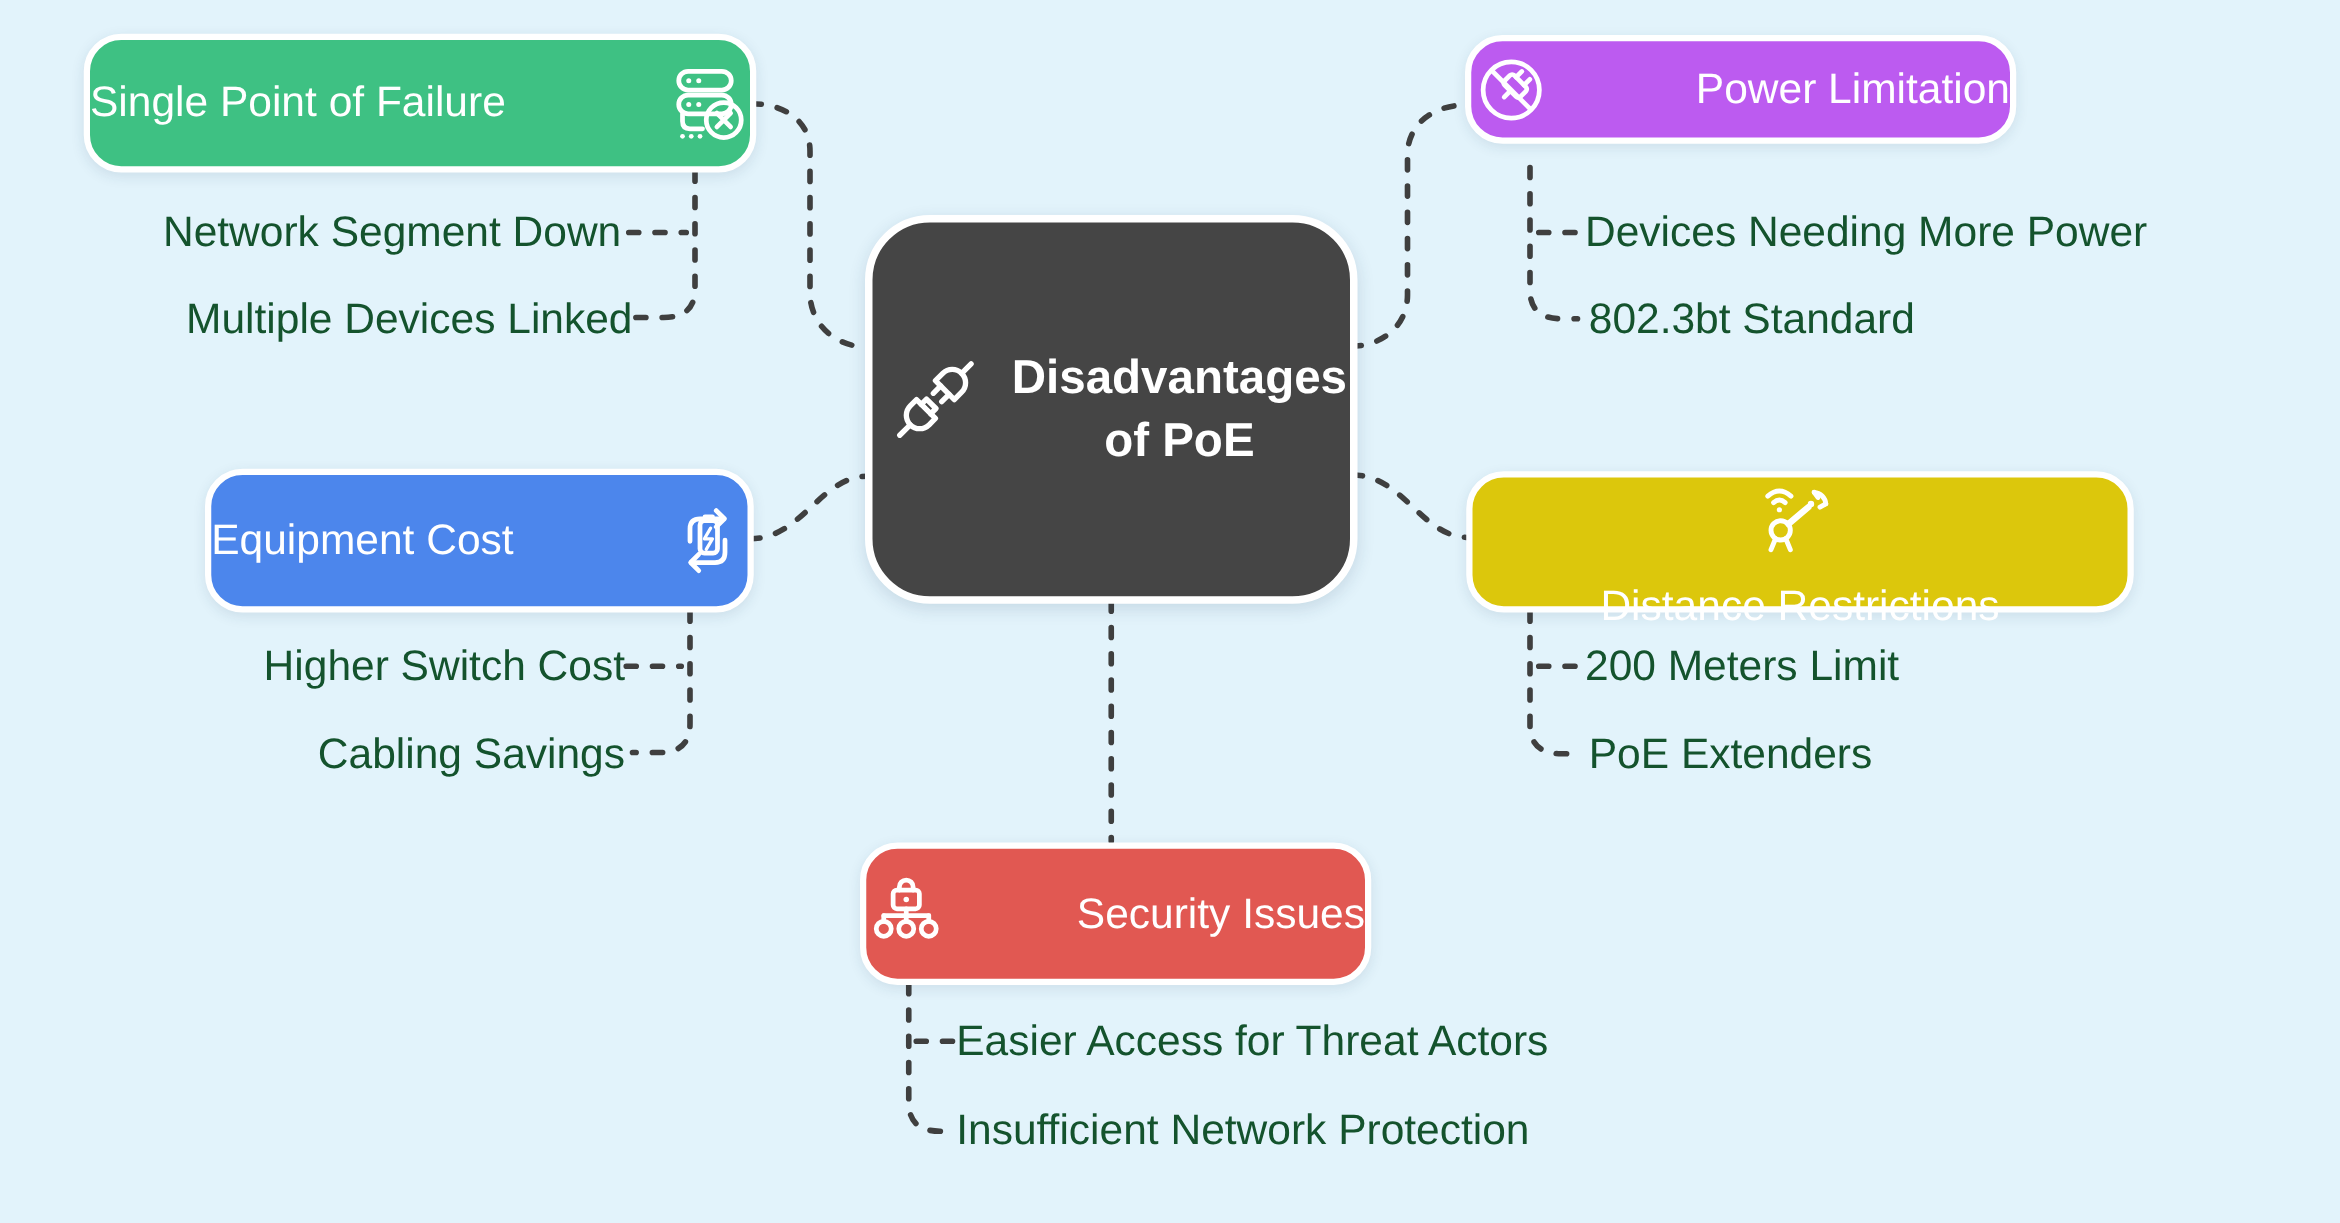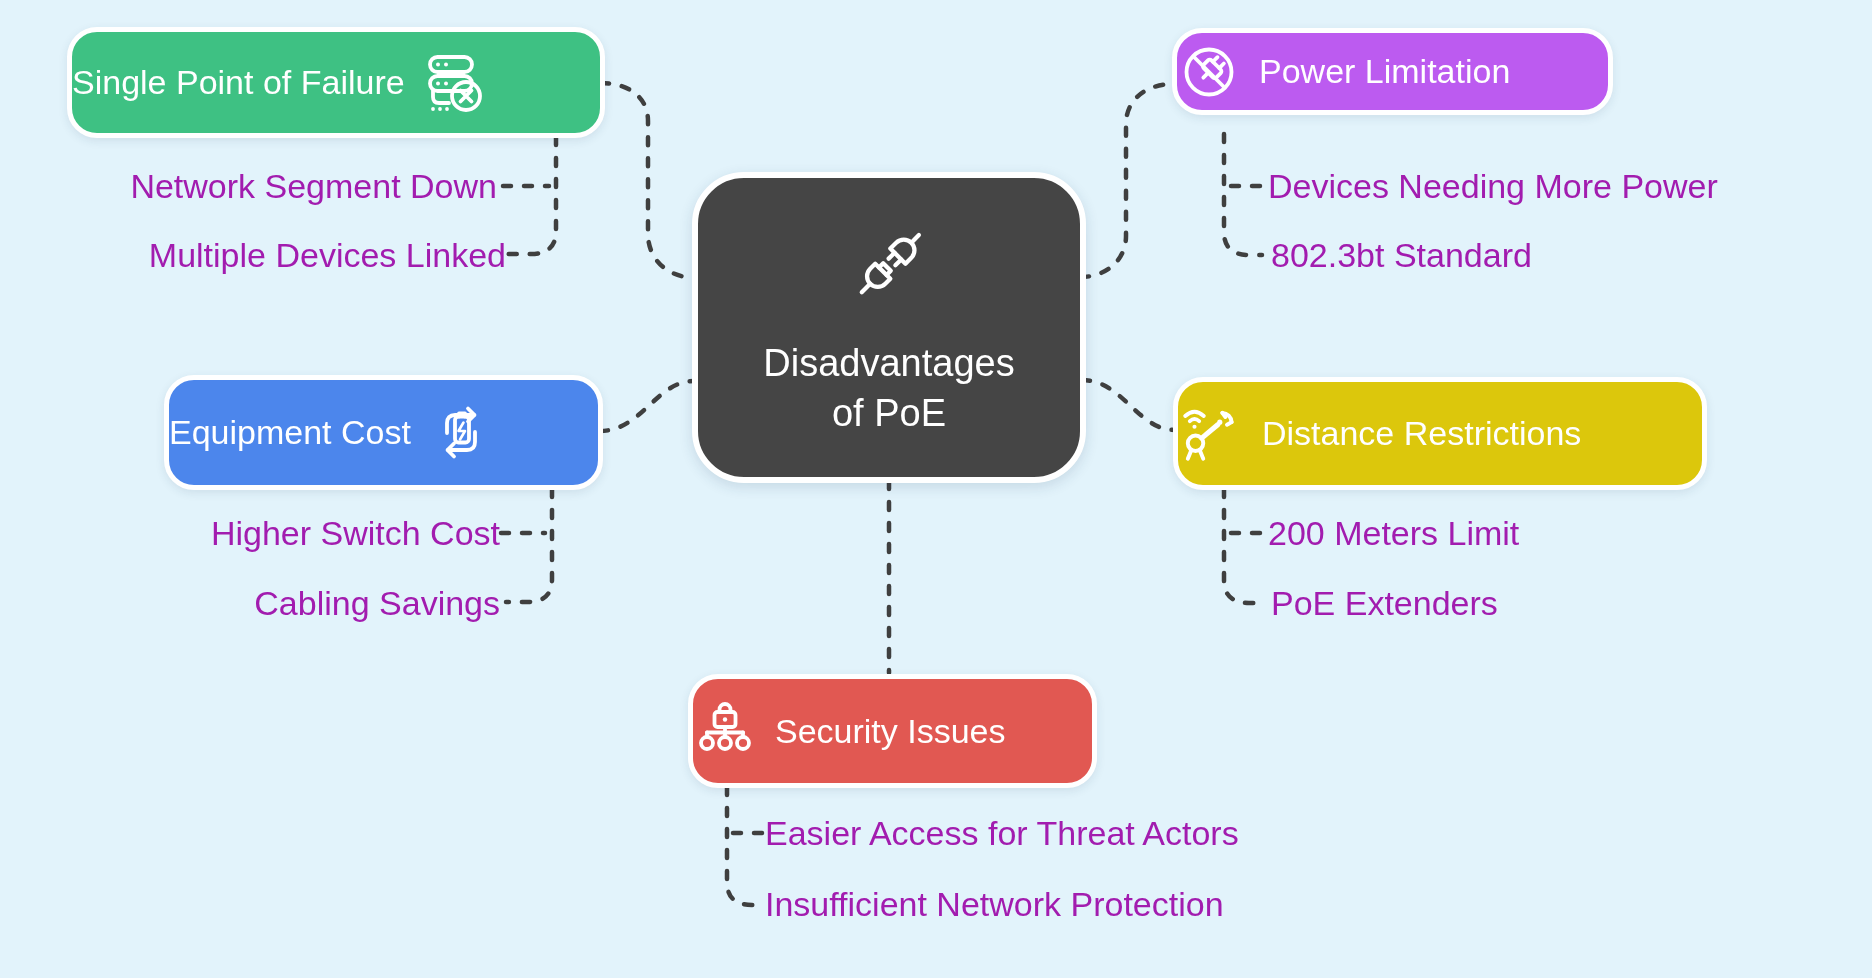--- a/index.html
+++ b/index.html
@@ -5,40 +5,40 @@
   html,body { margin:0; padding:0; background:#E2F3FB; }
   .canvas {
     position:relative; width:1872px; height:978px; overflow:hidden;
     font-family:"Liberation Sans", sans-serif;
   }
   .connectors { position:absolute; left:0; top:0; width:1872px; height:978px; }
   .connectors path { fill:none; stroke-width:4.5; stroke-dasharray:8 13; stroke-linecap:round; }
 
   .node {
     position:absolute; box-sizing:border-box;
-    display:flex; align-items:center; justify-content:flex-start; gap:18px;
+    display:flex; align-items:center; justify-content:space-between; gap:18px;
     border:5px solid #ffffff; border-radius:30px;
     color:#ffffff; font-size:34px; font-weight:500;
     box-shadow:0 3px 10px rgba(30,60,90,0.10);
     white-space:nowrap;
   }
   .node .icon { flex:0 0 auto; display:flex; align-items:center; justify-content:center; }
   .node .icon svg { stroke:#ffffff; fill:none; stroke-width:3.8; stroke-linecap:round; stroke-linejoin:round; }
 
   .center-node {
     position:absolute; box-sizing:border-box;
-    display:flex; flex-direction:column; align-items:center; justify-content:center; gap:14px;
+    display:flex; flex-direction:row; align-items:center; justify-content:center; gap:14px;
     border:6px solid #ffffff; border-radius:52px;
-    color:#ffffff; font-size:38px; font-weight:400; text-align:center; line-height:1.32;
+    color:#ffffff; font-size:38px; font-weight:700; text-align:center; line-height:1.32;
     box-shadow:0 4px 14px rgba(30,60,90,0.14);
   }
   .center-node .icon svg { stroke:#ffffff; fill:none; stroke-width:3.6; stroke-linecap:round; stroke-linejoin:round; }
 
   .leaf {
-    position:absolute; color:#a21caf; font-size:34px; line-height:44px; white-space:nowrap;
+    position:absolute; color:#14532d; font-size:34px; line-height:44px; white-space:nowrap;
   }
   .leaf.right-align { text-align:right; }
 
   
   #node-spof     { left:67px;   top:27px;  width:538px; height:111px; }
   #node-power    { left:1172px; top:28px;  width:441px; height:87px; }
   #node-cost     { left:164px;  top:375px; width:439px; height:115px; }
   #node-distance { left:1173px; top:377px; width:534px; height:113px; }
   #node-security { left:688px;  top:674px; width:409px; height:114px; }
   #node-center   { left:692px;  top:172px; width:394px; height:311px; }
@@ -133,21 +133,21 @@
         <rect x="26" y="15.5" width="14" height="26" rx="3.5"></rect>
         <path d="M 34.5 21.5 L 29.5 30 H 36 L 31 38.5" stroke-width="2.6"></path>
         <path d="M 18 32 V 22 Q 18 14 26 14 H 45"></path>
         <path d="M 39 7.5 L 45.5 14 L 39 20.5"></path>
         <path d="M 46 31 V 41 Q 46 49 38 49 H 19"></path>
         <path d="M 25 42.5 L 18.5 49 L 25 55.5"></path>
       </svg>
     </span>
   </div>
 
-  <div class="node" id="node-distance" style="background: rgb(220, 199, 12);">
+  <div class="node" id="node-distance" style="background: rgb(220, 199, 12); flex-direction: column;">
     <span class="icon">
       <svg width="66" height="66" viewBox="0 0 64 64">
         <path d="M 7 14.5 Q 16 6.5 25 14.5"></path>
         <path d="M 11.5 19.5 Q 16 15.5 20.5 19.5"></path>
         <circle cx="16" cy="25" r="2" fill="#fff" stroke="none"></circle>
         <circle cx="17" cy="41" r="7.5"></circle>
         <path d="M 23 36 L 38.5 23" stroke-width="5"></path>
         <circle cx="40.5" cy="20.5" r="2.5" fill="#fff" stroke="none"></circle>
         <path d="M 43 11.5 A 9.5 9.5 0 0 1 52 20.5"></path>
         <path d="M 43 11.5 L 46 15.5"></path>

